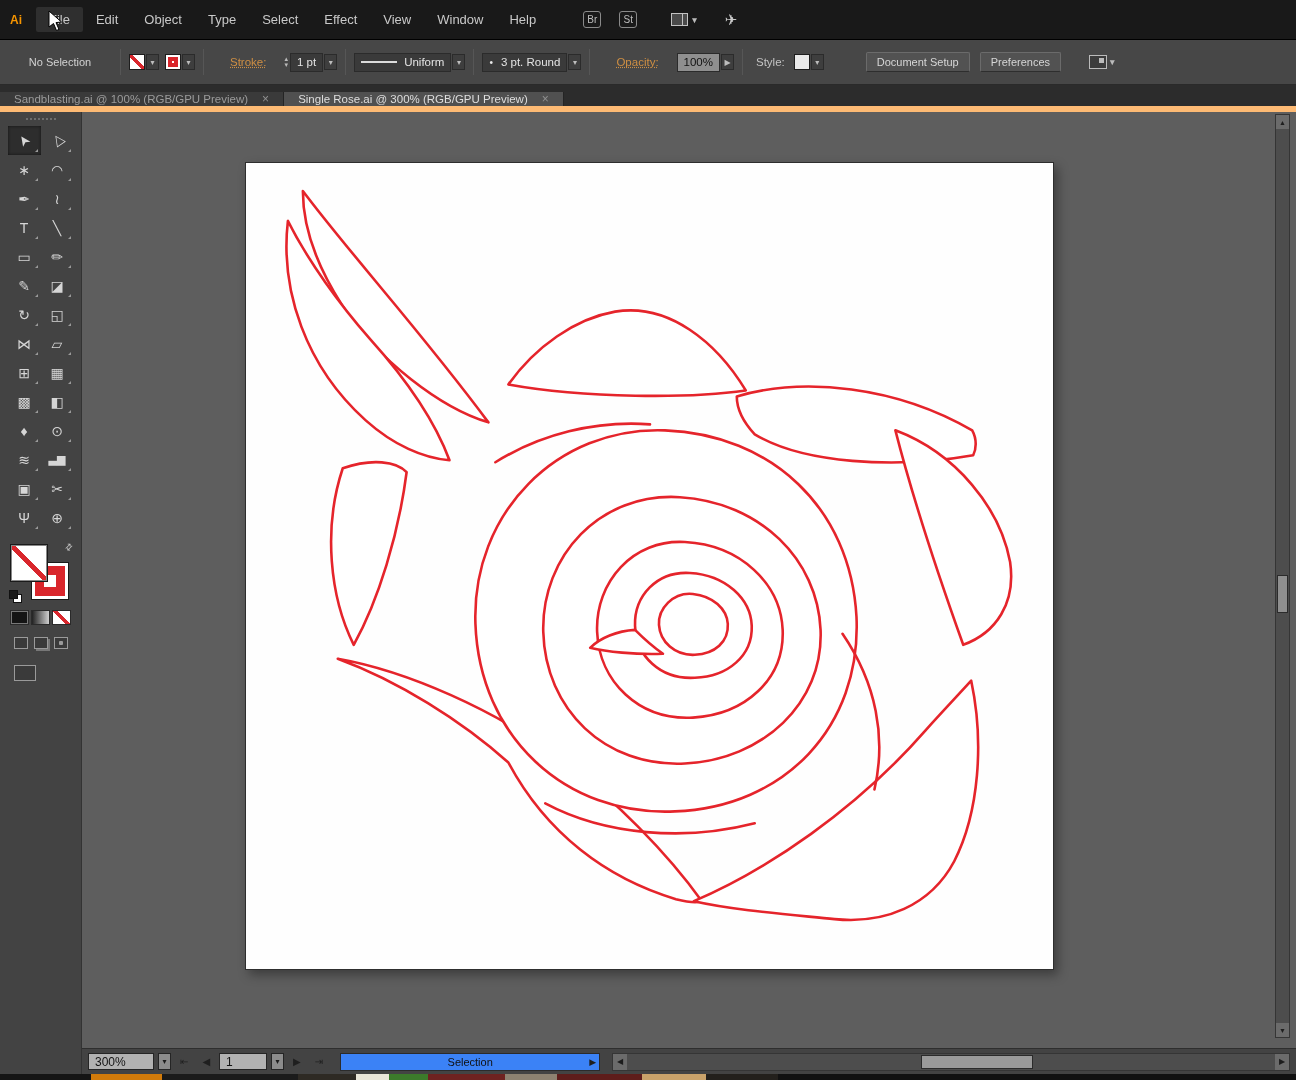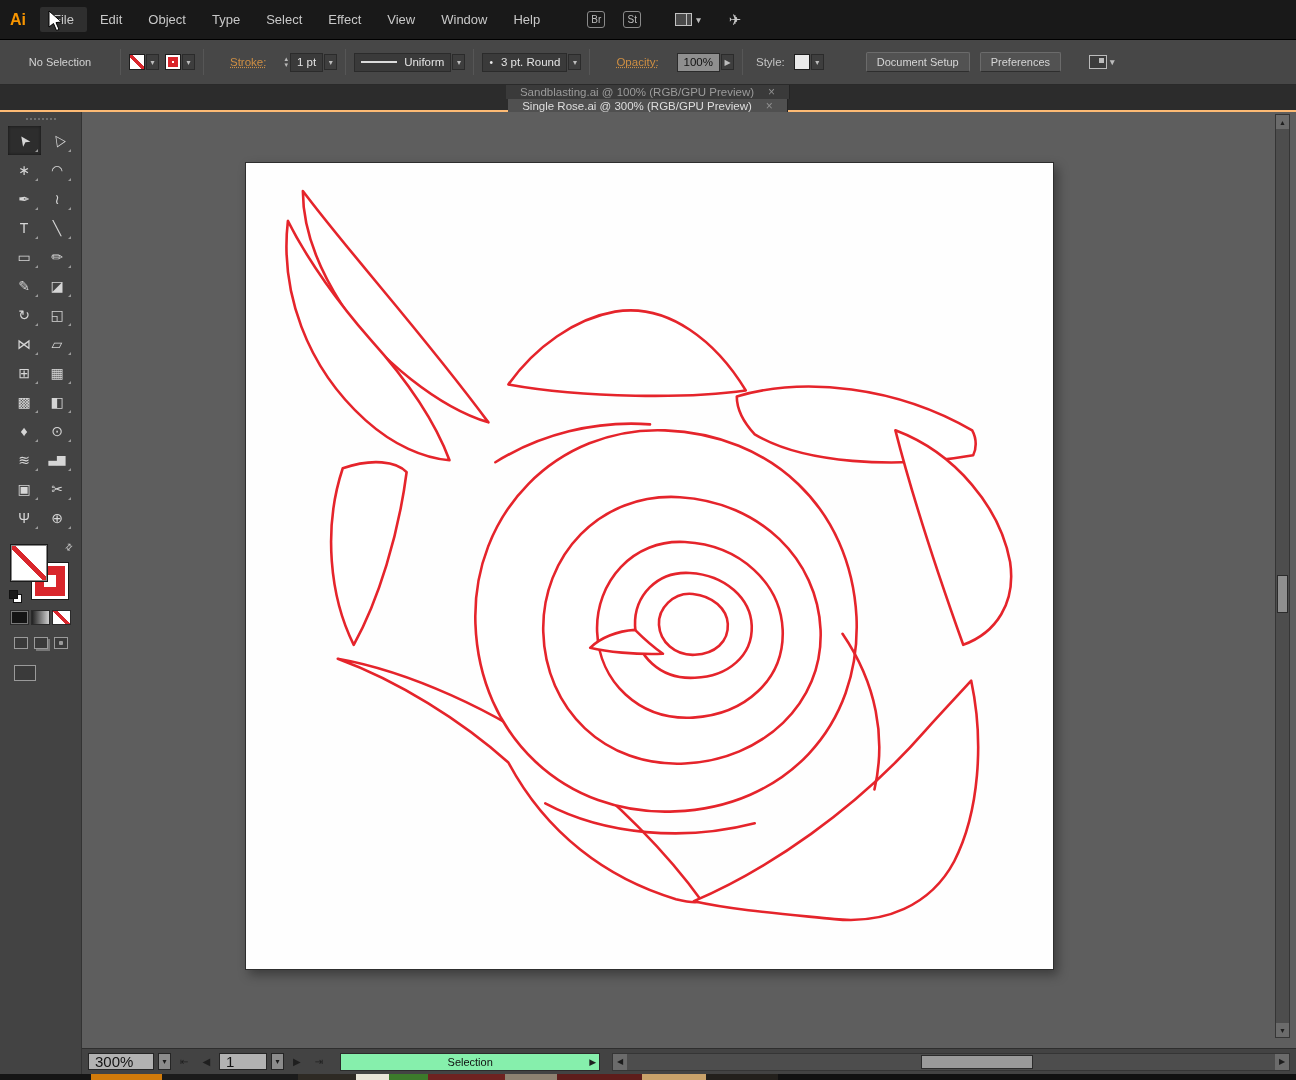--- a/index.html
+++ b/index.html
@@ -2,21 +2,21 @@
 <html><head>
 <meta charset="utf-8">
 <style>
   * { margin:0; padding:0; box-sizing:border-box; }
   html,body { background:#222; }
   body { font-family:"Liberation Sans", sans-serif; }
   #screen { position:relative; width:1296px; height:1080px; overflow:hidden; background:#5e5e5e; }
 
   
   #menubar { height:40px; background:#191919; display:flex; align-items:center; border-bottom:1px solid #000; }
-  .logo { color:#f79500; font-weight:bold; font-size:16px; padding:0 14px 0 10px; }
+  .logo { color:#f79500; font-weight:bold; font-size:12px; padding:0 14px 0 10px; }
   .menu-item { color:#c9c9c9; font-size:13px; padding:5px 13px; border-radius:2px; cursor:default; }
   .menu-item.hovered { background:#2f2f2f; }
   .mb-right { display:flex; align-items:center; margin-left:34px; gap:18px; }
   .chip { color:#bdbdbd; font-size:10px; border:1px solid #8a8a8a; border-radius:3px; width:18px; height:17px; display:flex; align-items:center; justify-content:center; }
   .ws-icon { display:flex; align-items:center; gap:4px; margin-left:16px; }
   .pane { width:17px; height:13px; border:1px solid #c2c2c2; position:relative; background:#4a4a4a; }
   .pane::after { content:""; position:absolute; left:10px; top:0; bottom:0; border-left:1px solid #c2c2c2; }
   .dd { color:#bbb; font-size:9px; }
   .send { color:#c9c9c9; font-size:15px; margin-left:10px; }
 
@@ -37,21 +37,21 @@
   .field.light { background:#8f8f8f; color:#111; }
   .wline-graphic { width:36px; height:2px; background:#dcdcdc; margin-right:7px; display:inline-block; }
   .brush-dot { font-size:10px; margin-right:8px; color:#e8e8e8; }
   .style-swatch { width:16px; height:16px; background:#e9e9e9; border:1px solid #1d1d1d; display:inline-block; margin-left:4px; }
   .cb-btn { background:#525252; border:1px solid #6b6b6b; border-bottom-color:#2e2e2e; color:#d6d6d6; font-size:11px; font-family:inherit; border-radius:2px; padding:3px 10px; margin-left:10px; }
   .ws2 { display:flex; align-items:center; gap:3px; margin-left:28px; }
   .ws2-box { width:18px; height:14px; border:1px solid #bbb; background:#3c3c3c; position:relative; }
   .ws2-box::after { content:""; position:absolute; right:2px; top:2px; width:5px; height:5px; background:#bbb; }
 
   
-  #tabbar { height:27px; background:#2c2c2c; display:flex; align-items:center; border-bottom:2px solid #fdba74;flex-direction:column; }
+  #tabbar { height:27px; background:#2c2c2c; display:flex; align-items:flex-end; border-bottom:6px solid #fdba74; }
   .tab { display:flex; align-items:center; gap:14px; padding:0 14px; font-size:11.5px; border-right:1px solid #242424; }
   .tab.inactive { background:#3a3a3a; color:#9b9b9b; }
   .tab.active { background:#505050; color:#dedede; }
   .tab .close { font-size:12px; color:#909090; }
 
   
   #main { display:flex; height:962px; }
   #toolbar { width:82px; background:#434343; border-right:1px solid #333; padding-top:4px; flex:none; }
   .drag-dots { width:30px; margin:2px auto 6px auto; border-top:2px dotted #6d6d6d; }
   #tools { display:grid; grid-template-columns:33px 33px; justify-content:center; }
@@ -92,26 +92,26 @@
   #artboard svg { display:block; width:100%; height:100%; }
 
   
   .vscroll { position:absolute; top:2px; right:6px; bottom:10px; width:15px; background:#454545; border:1px solid #353535; display:flex; flex-direction:column; }
   .vs-btn { height:14px; display:flex; align-items:center; justify-content:center; font-size:7px; color:#1e1e1e; background:#6b6b6b; }
   .vs-track { flex:1; position:relative; background:#4d4d4d; }
   .vs-thumb { position:absolute; left:1px; right:1px; top:446px; height:38px; background:#8f8f8f; border:1px solid #2b2b2b; }
 
   
   #statusbar { height:26px; background:#434343; border-top:1px solid #2e2e2e; display:flex; align-items:center; padding:0 6px; gap:4px; }
-  .sb-field { height:17px; background:#b2b2b2; color:#141414; border:1px solid #252525; font-size:15px; display:inline-flex; align-items:center; padding:0 6px; }
+  .sb-field { height:17px; background:#b2b2b2; color:#141414; border:1px solid #252525; font-size:12px; display:inline-flex; align-items:center; padding:0 6px; }
   .sb-field.zoom { width:66px; }
   .sb-field.ab { width:48px; }
   .sb-dd { width:13px; height:17px; background:#8c8c8c; border:1px solid #252525; color:#1c1c1c; font-size:8px; display:inline-flex; align-items:center; justify-content:center; }
   .nav-glyph { color:#1f1f1f; font-size:10px; padding:0 5px; }
-  .sel-field { width:260px; height:18px; margin-left:8px; background:#86efac; border:1px solid #2b2b2b; display:flex; align-items:center; justify-content:center; position:relative; color:#111; font-size:11px; }
+  .sel-field { width:260px; height:18px; margin-left:8px; background:#3b82f6; border:1px solid #2b2b2b; display:flex; align-items:center; justify-content:center; position:relative; color:#111; font-size:11px; }
   .sel-arrow { position:absolute; right:3px; color:#1f1f1f; font-size:9px; }
   .hscroll { flex:1; height:18px; margin-left:8px; background:#4d4d4d; border:1px solid #353535; position:relative; display:flex; align-items:center; }
   .hs-btn { width:14px; height:100%; display:flex; align-items:center; justify-content:center; font-size:8px; color:#1c1c1c; background:#6b6b6b; }
   .hs-btn.right { margin-left:auto; }
   .hs-thumb { position:absolute; left:308px; width:112px; top:1px; bottom:1px; background:#9a9a9a; border:1px solid #2b2b2b; }
 
   
   #sliver { height:6px; background:linear-gradient(90deg,
       #151515 0 7%, #d27b0a 7% 12.5%, #1b1b1b 12.5% 23%, #2e2a24 23% 27.5%,
       #e9e5d8 27.5% 30%, #3c7a2b 30% 33%, #6e2220 33% 39%, #8d8271 39% 43%,

